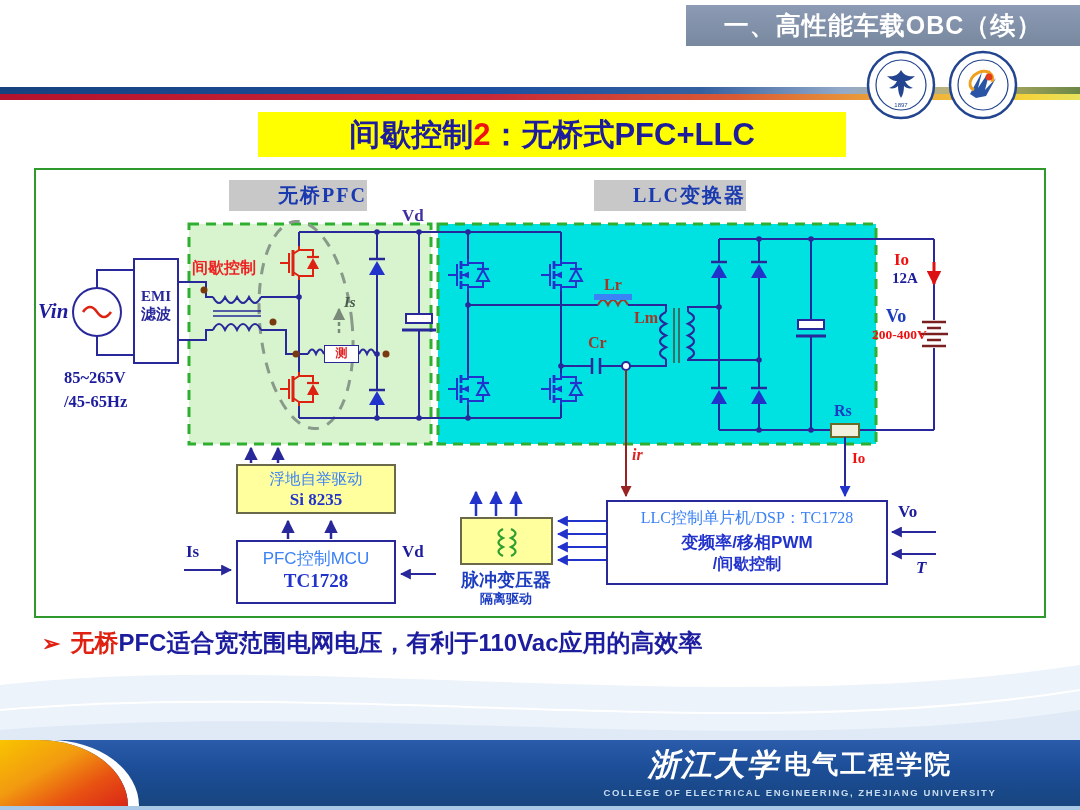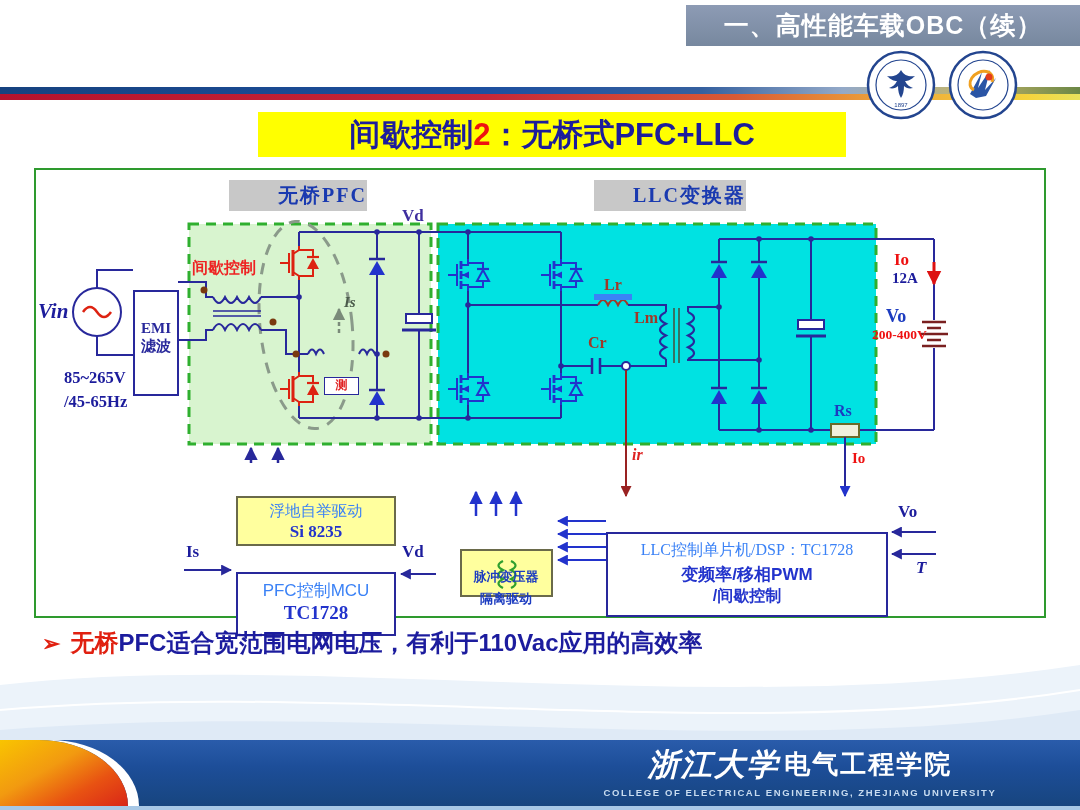--- a/index.html
+++ b/index.html
@@ -18,21 +18,21 @@
   .title-banner{position:absolute;left:258px;top:112px;width:588px;height:45px;background:#ffff00;
       z-index:3;text-align:center;line-height:45px;font-size:31px;font-weight:bold;color:#1c1c9c;white-space:nowrap;}
   .title-banner .num{color:#ee1111;}
   
   .frame{position:absolute;left:34px;top:168px;width:1012px;height:450px;box-sizing:border-box;
       border:2.5px solid #2e9a2e;background:#ffffff;z-index:3;}
   .frame svg.circuit{position:absolute;left:0;top:0;}
   .lbl{position:absolute;white-space:nowrap;font-family:"Liberation Serif",serif;font-weight:bold;}
   .seclabel{position:absolute;background:#c8c8c8;color:#1a3ab0;font-family:"Liberation Serif",serif;
       font-weight:bold;font-size:20px;text-align:right;letter-spacing:2px;}
-  .cbox{position:absolute;box-sizing:border-box;text-align:center;margin-top:32px;}
+  .cbox{position:absolute;box-sizing:border-box;text-align:center;}
   .emi-box{left:97px;top:88px;width:46px;height:106px;border:2px solid #28289b;background:#fff;
       color:#28289b;font-size:15px;font-weight:bold;padding-top:28px;font-family:"Liberation Serif",serif;}
   .ct-box{left:288px;top:175px;width:35px;height:18px;border:1.5px solid #28289b;background:#fff;
       color:#e02020;font-size:12px;line-height:15px;font-weight:bold;}
   .drive-box{left:200px;top:294px;width:160px;height:50px;border:2px solid #6a6a4a;background:#ffff9e;padding-top:3px;}
   .mcu-box{left:200px;top:370px;width:160px;height:64px;border:2px solid #28289b;background:#fff;padding-top:5px;}
   .pulse-box{left:424px;top:347px;width:93px;height:48px;border:2px solid #6a6a4a;background:#ffff9e;}
   .llc-ctrl-box{left:570px;top:330px;width:282px;height:85px;border:2px solid #28289b;background:#fff;padding-top:6px;}
   .t-red{color:#3b82f6;font-weight:normal;font-size:15.5px;}
   .t-blue{color:#2233cc;font-weight:bold;font-family:"Liberation Serif",serif;}
@@ -316,21 +316,21 @@
     <span class="lbl" style="left:366px;top:372px;font-size:17px;color:#1c1c9c;">Vd</span>
 
     <div class="cbox pulse-box">
       <svg width="44" height="40" viewBox="0 0 44 40" style="margin-top:4px;">
         <g stroke="#2f9f2f" stroke-width="2.2" fill="none">
           <path d="M18,6 q-9,4.5 0,9 q-9,4.5 0,9 q-9,4.5 0,9"></path>
           <path d="M26,6 q9,4.5 0,9 q9,4.5 0,9 q9,4.5 0,9"></path>
         </g>
       </svg>
     </div>
-    <span class="lbl" style="left:420px;top:398px;width:100px;text-align:center;font-size:13px;color:#1c3cc0;font-family:'Liberation Sans',sans-serif;">脉冲变压器</span>
+    <span class="lbl" style="left:420px;top:398px;width:100px;text-align:center;font-size:18px;color:#1c3cc0;font-family:'Liberation Sans',sans-serif;">脉冲变压器</span>
     <span class="lbl" style="left:420px;top:420px;width:100px;text-align:center;font-size:13px;color:#1c3cc0;font-family:'Liberation Sans',sans-serif;">隔离驱动</span>
 
     <div class="cbox llc-ctrl-box">
       <div class="t-red" style="font-size:16px;font-family:'Liberation Serif',serif;">LLC控制单片机/DSP：TC1728</div>
       <div class="t-blue" style="font-size:17px;font-family:'Liberation Sans',sans-serif;margin-top:2px;">变频率/移相PWM</div>
       <div class="t-blue" style="font-size:16px;font-family:'Liberation Sans',sans-serif;">/间歇控制</div>
     </div>
     <span class="lbl" style="left:862px;top:332px;font-size:17px;color:#1c1c9c;">Vo</span>
     <span class="lbl" style="left:880px;top:388px;font-size:17px;font-style:italic;color:#1c1c9c;">T</span>
   </div>

